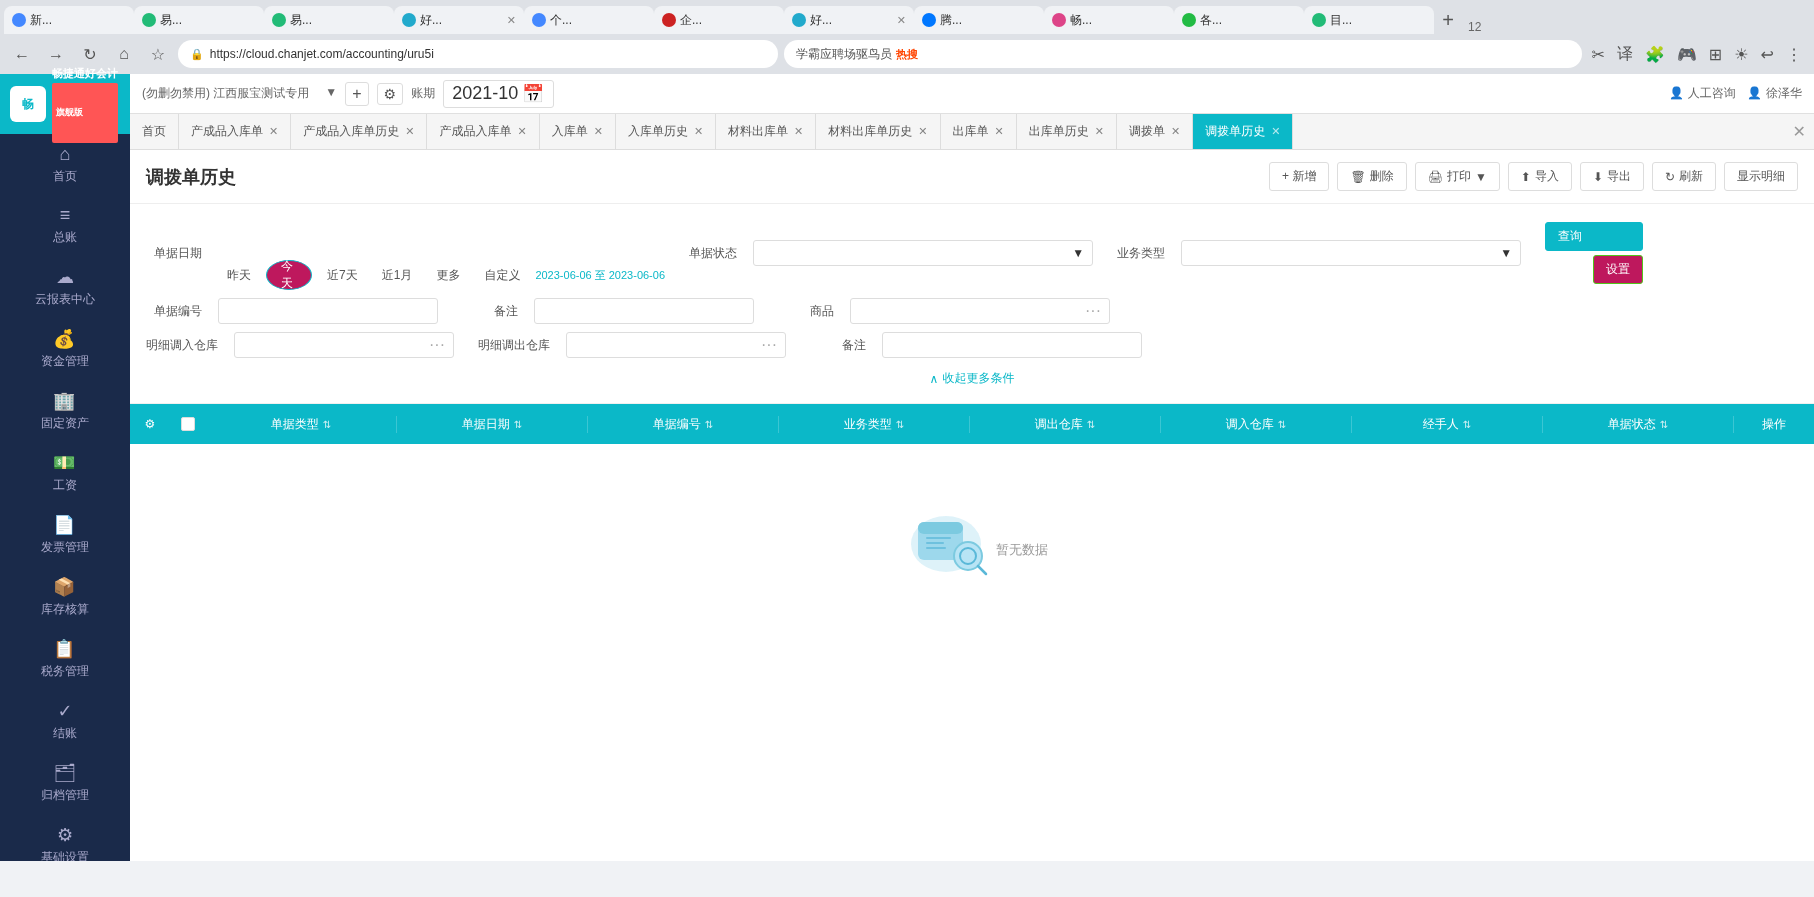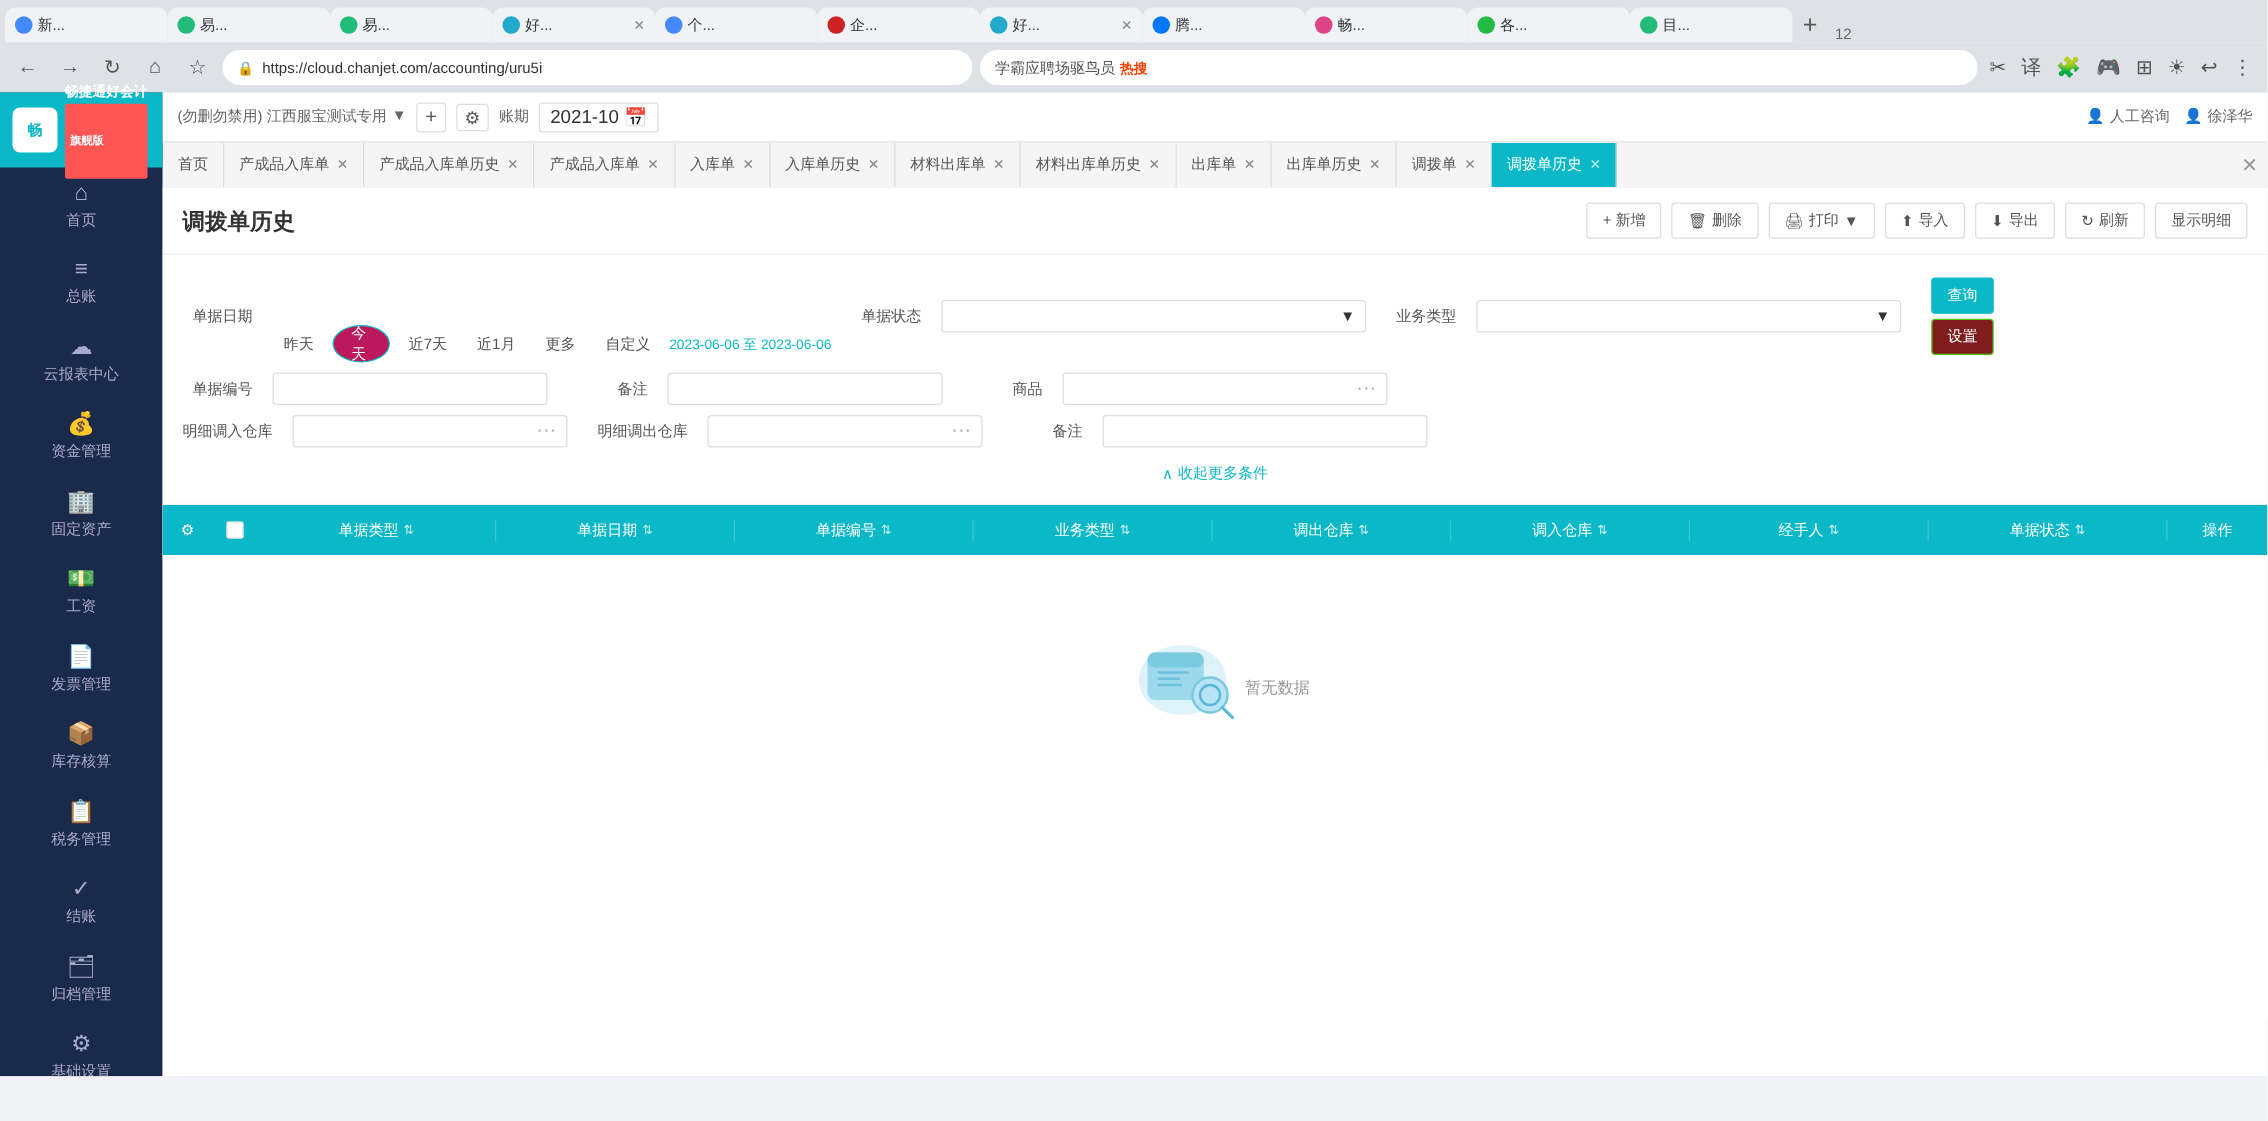--- a/index.html
+++ b/index.html
@@ -22,43 +22,43 @@
 
     
     .sidebar { width: 130px; background: #1a2a4a; color: #fff; display: flex; flex-direction: column; height: 100%; flex-shrink: 0; }
     .sidebar-logo { background: #0bb8c8; padding: 10px; display: flex; align-items: center; gap: 6px; font-size: 13px; font-weight: bold; color: #fff; height: 60px; }
     .sidebar-logo .logo-icon { width: 36px; height: 36px; background: #fff; border-radius: 6px; display: flex; align-items: center; justify-content: center; color: #0bb8c8; font-weight: bold; font-size: 12px; flex-shrink: 0; }
     .sidebar-item { display: flex; flex-direction: column; align-items: center; padding: 10px 0; cursor: pointer; color: #aac; font-size: 12px; gap: 3px; }
     .sidebar-item .si-icon { font-size: 18px; }
 
     
     .top-bar { background: #fff; border-bottom: 1px solid #e0e0e0; height: 40px; display: flex; align-items: center; padding: 0 12px; gap: 8px; }
-    .company-select { display: flex; gap: 4px; font-size: 12px; color: #666; cursor: pointer; }
+    .company-select { display: flex; gap: 16px; font-size: 12px; color: #666; cursor: pointer; }
     .period-label { font-size: 12px; color: #666; }
-    .period-value { display: flex; align-items: center; gap: 4px; font-size: 15px; color: #333; cursor: pointer; border: 1px solid #ddd; padding: 2px 8px; border-radius: 3px; }
+    .period-value { display: flex; align-items: center; gap: 4px; font-size: 18px; color: #333; cursor: pointer; border: 1px solid #ddd; padding: 2px 8px; border-radius: 3px; }
     .top-bar-right { margin-left: auto; display: flex; align-items: center; gap: 12px; font-size: 12px; color: #666; justify-content: space-between; }
 
     
     .tab-bar { background: #f5f5f5; border-bottom: 1px solid #ddd; display: flex; align-items: center; overflow-x: auto; height: 36px; white-space: nowrap; }
     .tab-bar::-webkit-scrollbar { height: 3px; }
     .app-tab { display: inline-flex; align-items: center; padding: 0 12px; height: 36px; font-size: 12px; color: #555; cursor: pointer; border-right: 1px solid #ddd; gap: 4px; flex-shrink: 0; }
     .app-tab.active { background: #0bb8c8; color: #fff; }
     .app-tab .tab-x { font-size: 11px; color: inherit; opacity: 0.7; margin-left: 2px; }
 
     
     .content-area { flex: 1; overflow: auto; padding: 0; background: #fff; }
 
     
     .page-header { display: flex; align-items: center; padding: 12px 16px; border-bottom: 1px solid #eee; gap: 8px; }
     .page-title { font-size: 18px; font-weight: 600; color: #333; }
     .page-actions { margin-left: auto; display: flex; align-items: center; gap: 8px; }
     .btn { display: inline-flex; align-items: center; gap: 4px; padding: 5px 12px; border-radius: 3px; font-size: 12px; cursor: pointer; border: 1px solid transparent; }
     .btn-default { background: #fff; border-color: #ddd; color: #555; }
     .btn-primary { background: #0bb8c8; color: #fff; border-color: #0bb8c8; }
-    .btn-success { background: #7f1d1d; color: #fff; border-color: #52c41a; }
+    .btn-success { background: #be185d; color: #fff; border-color: #52c41a; margin-left: 48px; }
     .btn-close-icon { background: none; border: none; font-size: 16px; color: #999; cursor: pointer; }
 
     
     .filter-area { padding: 12px 16px; background: #fff; border-bottom: 1px solid #f0f0f0; }
     .filter-row { display: flex; align-items: center; gap: 16px; margin-bottom: 8px; }
     .filter-label { font-size: 12px; color: #555; min-width: 56px; text-align: right; }
     .date-filters { display: flex; align-items: center; gap: 6px; font-size: 12px; margin-top: 44px; }
     .date-btn { padding: 2px 8px; border-radius: 3px; cursor: pointer; color: #555; border: 1px solid transparent; }
     .date-btn.active { background: #be185d; color: #fff; border-color: #0bb8c8; border-radius: 50%; width: 46px; height: 24px; display: flex; align-items: center; justify-content: center; padding: 14px; }
     .date-range-text { color: #0bb8c8; font-size: 11px; }

